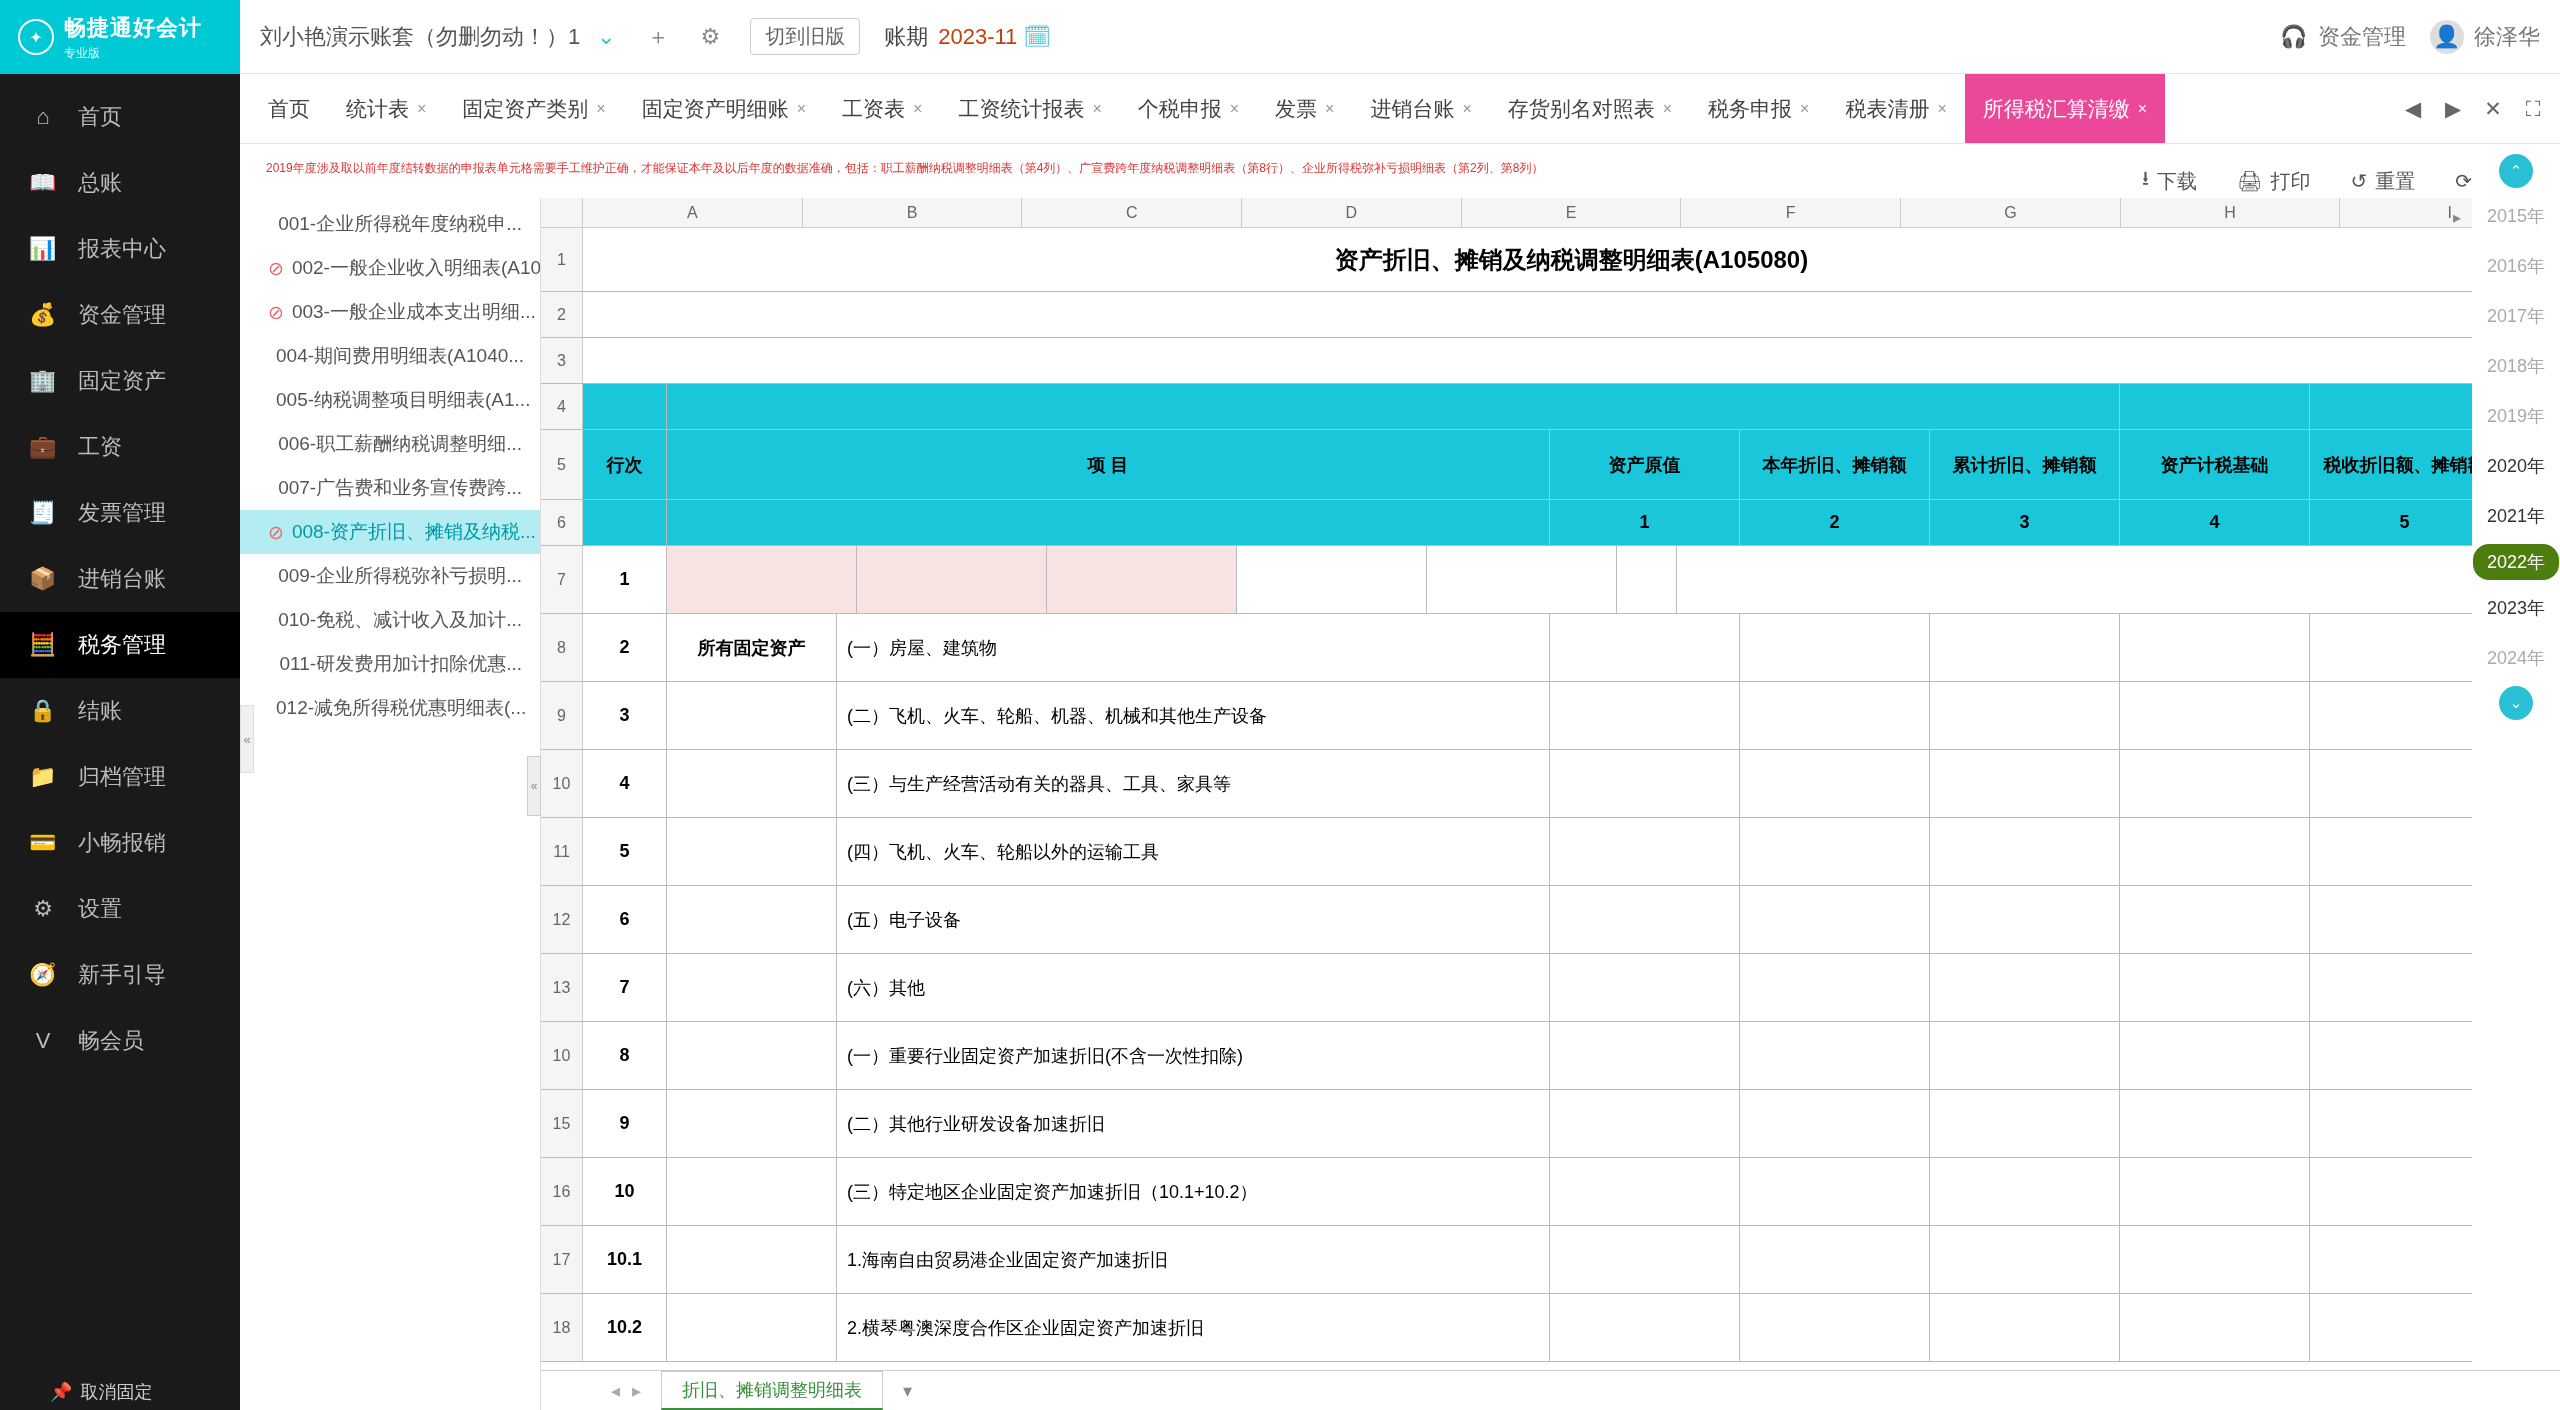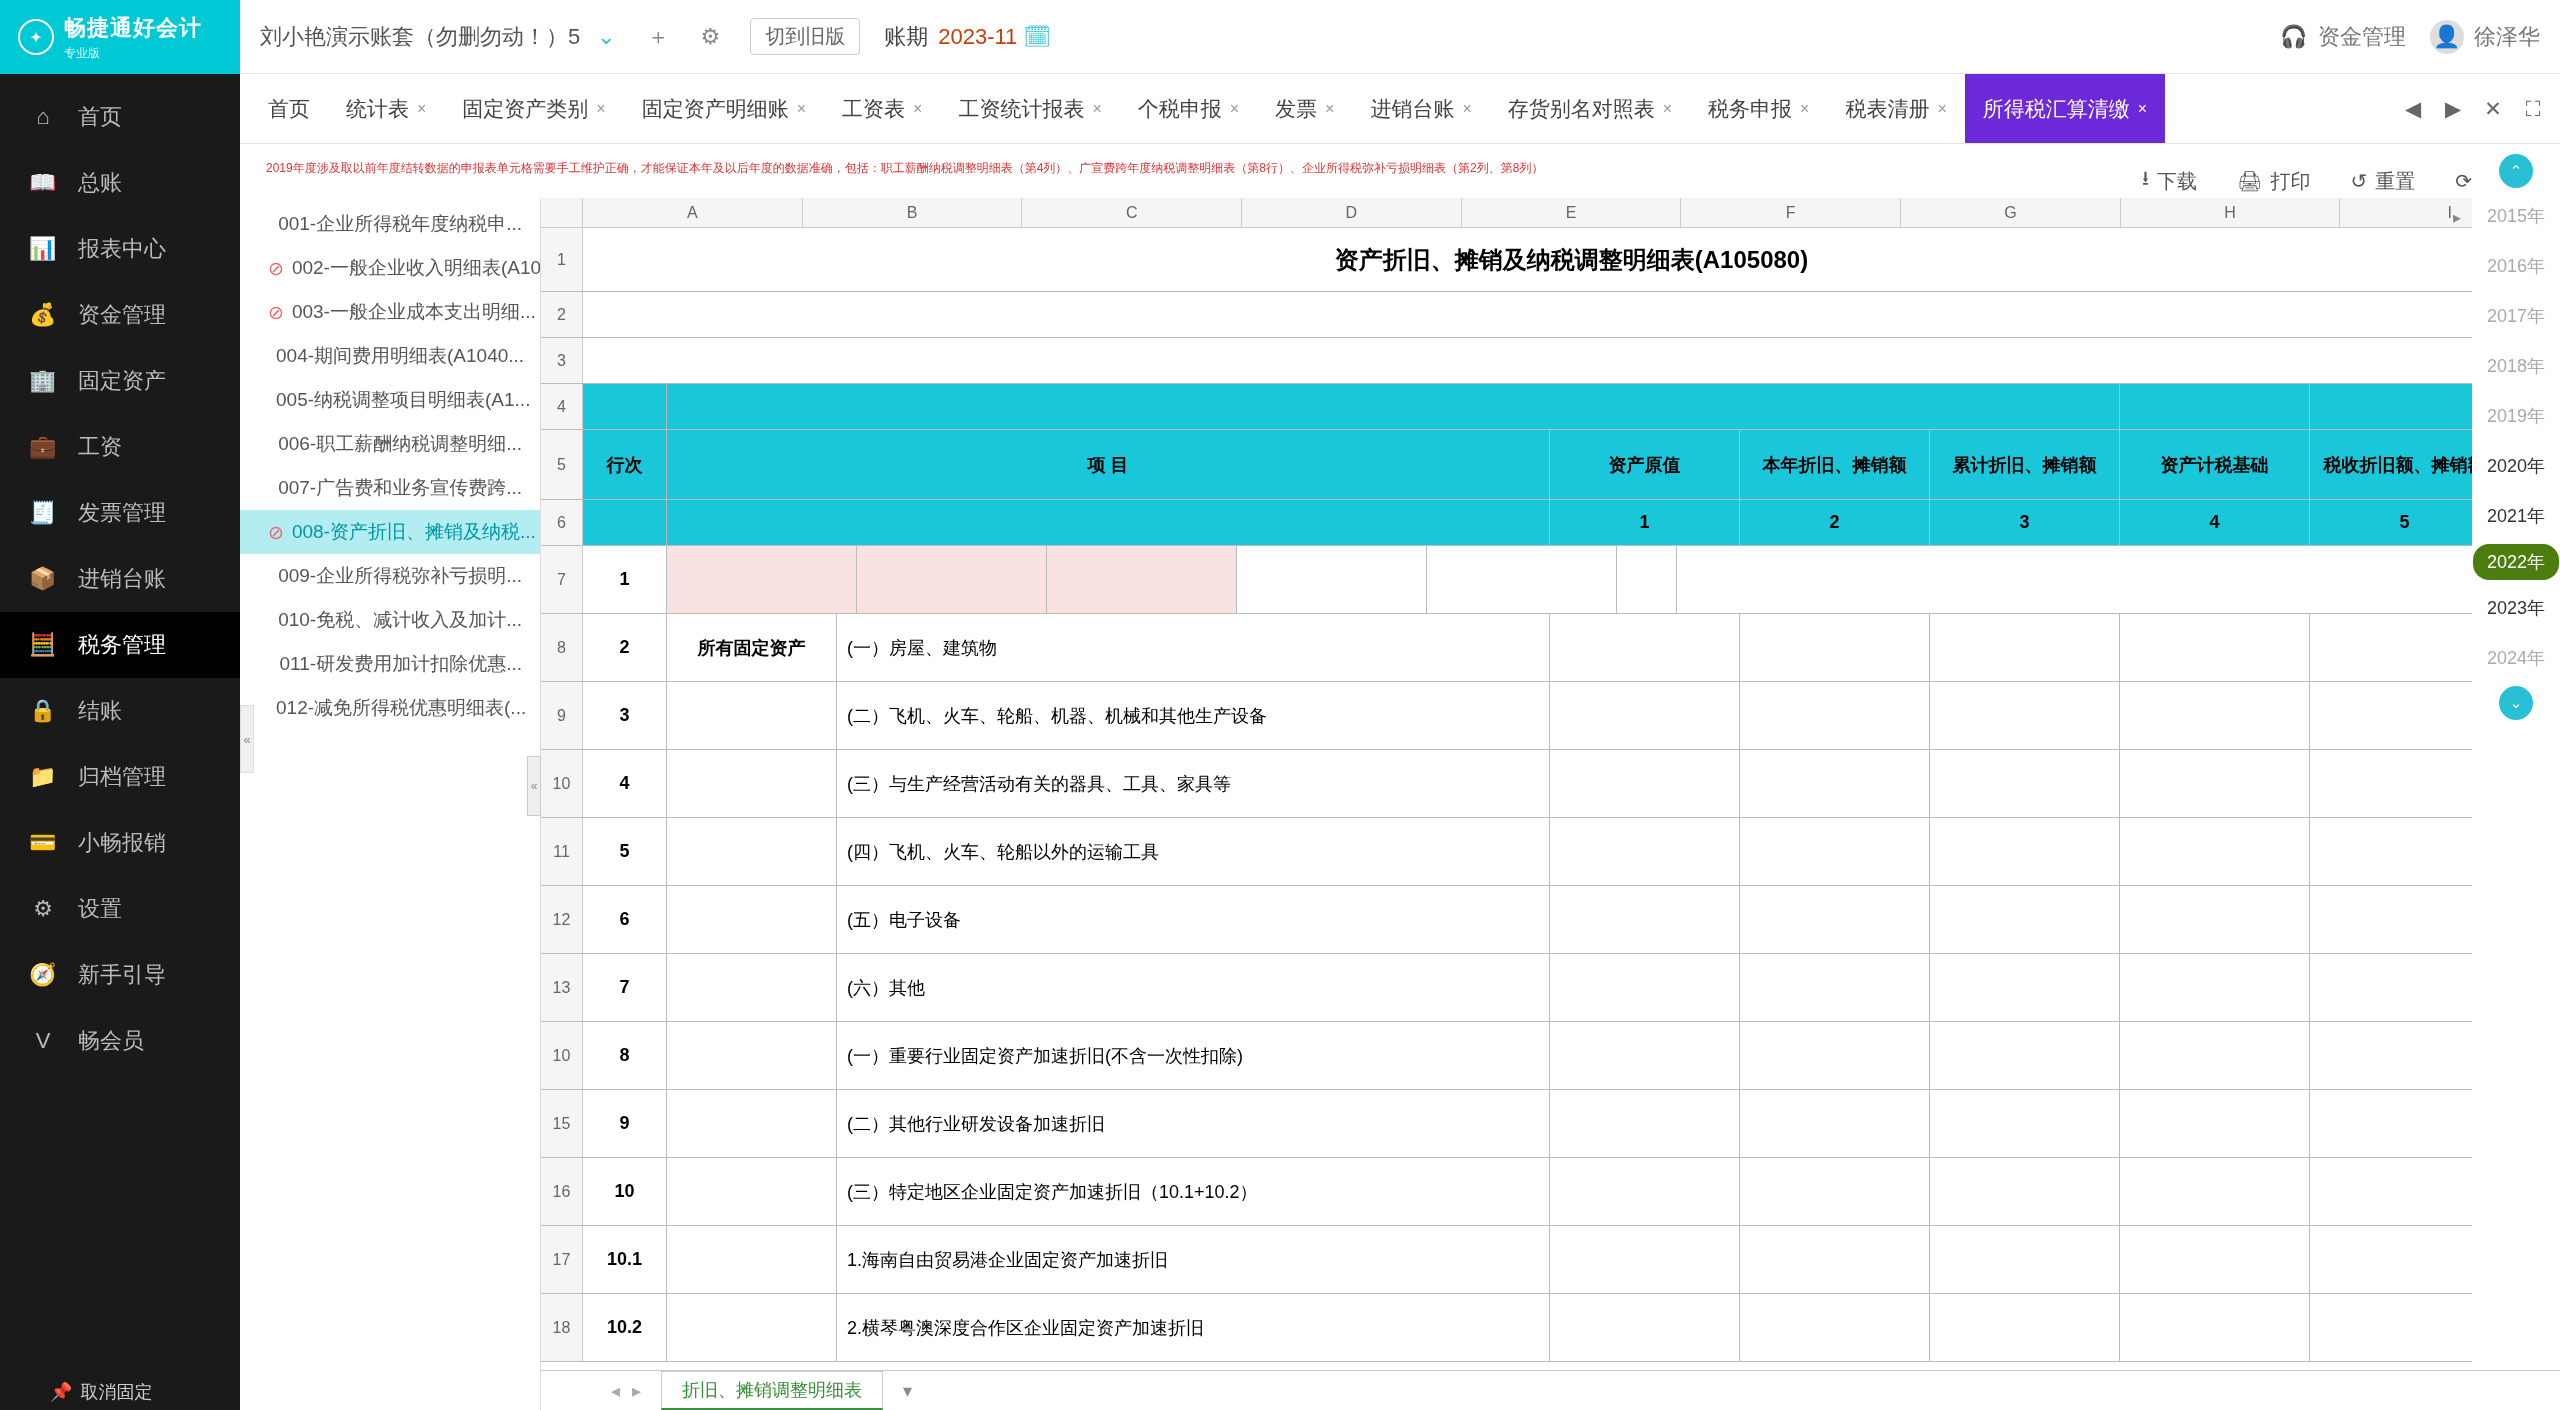--- a/index.html
+++ b/index.html
@@ -24,21 +24,21 @@
 .oldver { border: 1px solid #ccc; border-radius: 4px; padding: 4px 14px; font-size: 20px; color: #666; margin: 0 14px; cursor: pointer; }
 .period-label { margin-left: 10px; color: #444; }
 .period-val { color: #c2410c; margin-left: 10px; margin-right: 6px; }
 .top-right { margin-left: auto; display: flex; align-items: center; gap: 24px; color: #777; }
 .top-right .srv,.top-right .user { display: flex; align-items: center; gap: 10px; cursor: pointer; }
 .avatar { width: 34px; height: 34px; border-radius: 50%; background: #ddd; display: inline-flex; align-items: center; justify-content: center; color: #999; }
 
 .tabs { height: 70px; border-bottom: 1px solid #e5e5e5; display: flex; align-items: center; padding: 0 10px; font-size: 21px; color: #444; position: relative; }
 .tab { padding: 0 18px; height: 100%; display: flex; align-items: center; gap: 8px; cursor: pointer; white-space: nowrap; }
 .tab .x { color: #999; font-size: 16px; }
-.tab.active { background: #6d28d9; color: #fff; }
+.tab.active { background: #ec4899; color: #fff; }
 .tab.active .x { color: #fff; }
 .tab-nav { margin-left: auto; display: flex; align-items: center; gap: 6px; color: #666; }
 .tab-nav .sq { width: 34px; height: 34px; display: inline-flex; align-items: center; justify-content: center; cursor: pointer; }
 
 .content { flex: 1; display: flex; position: relative; overflow: hidden; }
 
 .notice { color: #d33; padding: 14px 26px; font-size: 12px; line-height: 1.7; }
 .toolbar { position: absolute; right: 40px; top: 20px; display: flex; gap: 40px; color: #555; font-size: 20px; }
 .toolbar .tbtn { display: flex; align-items: center; gap: 8px; cursor: pointer; }
 
@@ -168,21 +168,21 @@
     <div class="cancel-btn">
       <span>📌</span>
       <span>取消固定</span>
     </div>
   </div>
 
   <div class="collapse-left">«</div>
 
   <div class="main">
     <div class="topbar">
-      <span class="acct">刘小艳演示账套（勿删勿动！）5</span>
+      <span class="acct">刘小艳演示账套（勿删勿动！）1</span>
       <span class="icon-btn" style="color:#29c0d6">⌄</span>
       <span class="icon-btn">＋</span>
       <span class="icon-btn">⚙</span>
       <span class="oldver">切到旧版</span>
       <span class="period-label">账期</span>
       <span class="period-val">2023-11</span>
       <span style="color:#29c0d6">🗓</span>
       <div class="top-right">
         <div class="srv">
           <span>🎧</span>

